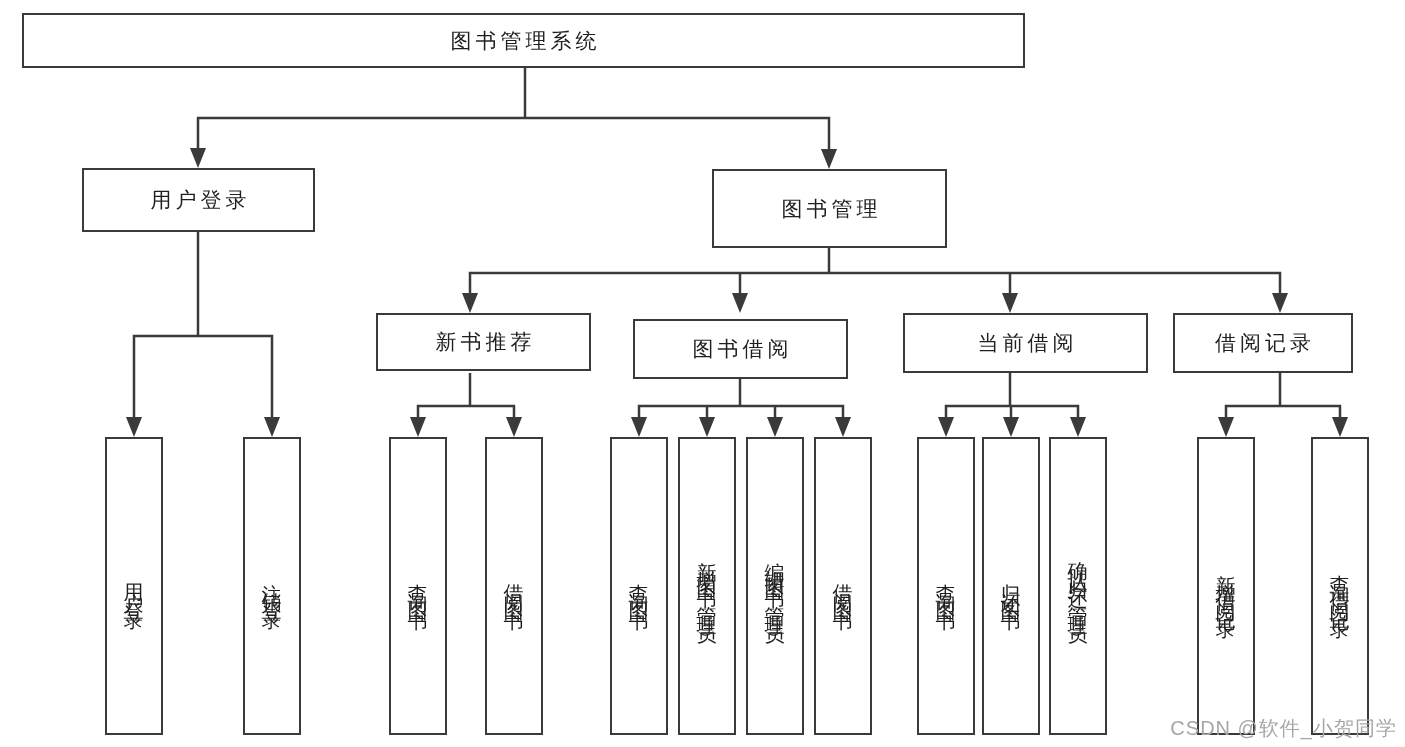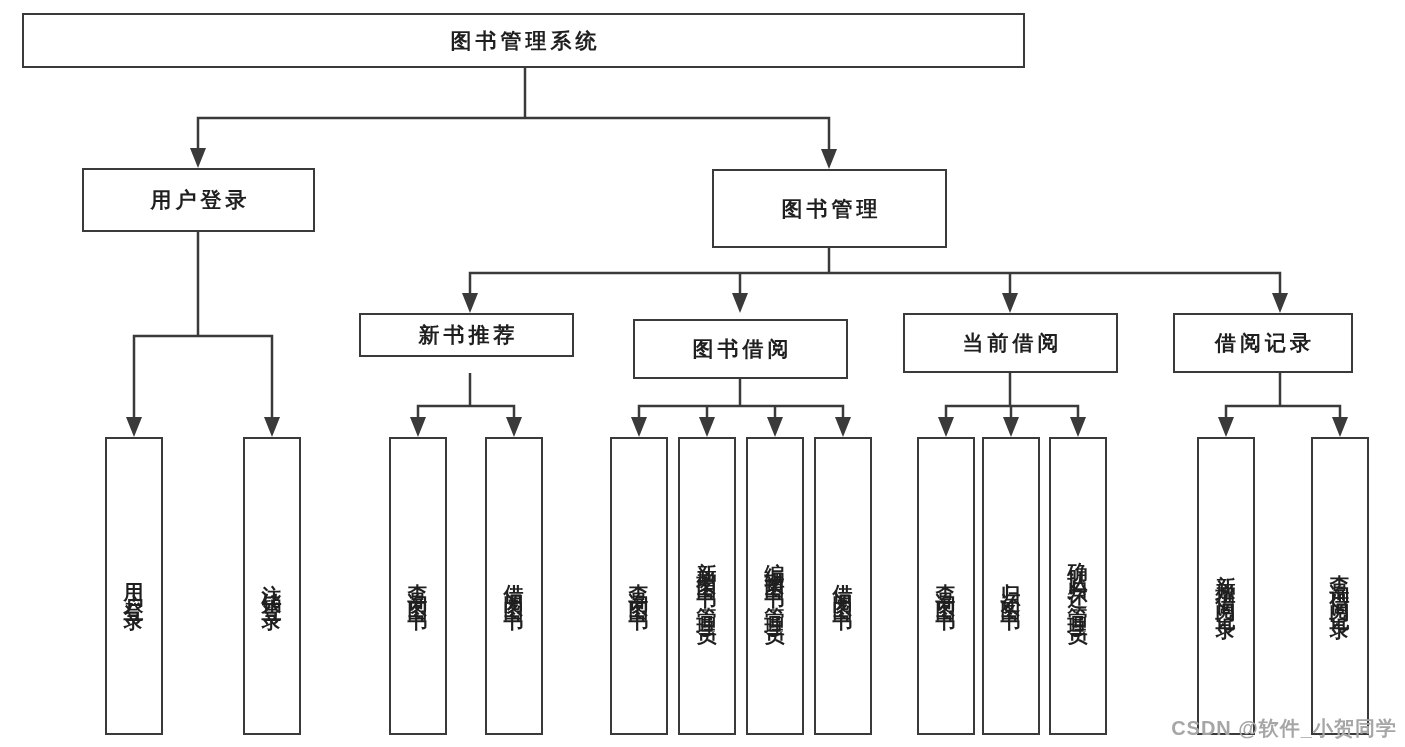--- a/index.html
+++ b/index.html
@@ -9,21 +9,20 @@
     --bg:#ffffff;
   }
   html,body{margin:0;padding:0;background:var(--bg);}
   #canvas{
     position:relative;
     width:1405px;height:747px;
     background:var(--bg);
     overflow:hidden;
     font-family:"Liberation Sans","DejaVu Sans",sans-serif;
     color:var(--text);
-    font-weight:bold;
   }
   #connectors{position:absolute;left:0;top:0;width:1405px;height:747px;}
   #connectors path{stroke:var(--line);stroke-width:2.5;fill:none;}
   #connectors polygon{fill:var(--line);stroke:none;}
   .node{
     position:absolute;
     border:2.5px solid var(--line);
     background:#fff;
     display:flex;align-items:center;justify-content:center;
     box-sizing:border-box;
@@ -118,27 +117,27 @@
     <span>图书管理系统</span>
   </div>
 
   <div class="node h" style="left:82px;top:168px;width:233px;height:64px">
     <span>用户登录</span>
   </div>
   <div class="node h" style="left:712px;top:169px;width:235px;height:79px">
     <span>图书管理</span>
   </div>
 
-  <div class="node h" style="left:359px;top:313px;width:215px;height:44px">
+  <div class="node h" style="left:376px;top:313px;width:215px;height:58px">
     <span>新书推荐</span>
   </div>
   <div class="node h" style="left:633px;top:319px;width:215px;height:60px">
     <span>图书借阅</span>
   </div>
-  <div class="node h" style="left:903px;top:313px;width:215px;height:60px">
+  <div class="node h" style="left:903px;top:313px;width:245px;height:60px">
     <span>当前借阅</span>
   </div>
   <div class="node h" style="left:1173px;top:313px;width:180px;height:60px">
     <span>借阅记录</span>
   </div>
 
   <div class="node v" style="left:105px">
     <span>用户登录</span>
   </div>
   <div class="node v" style="left:243px">

